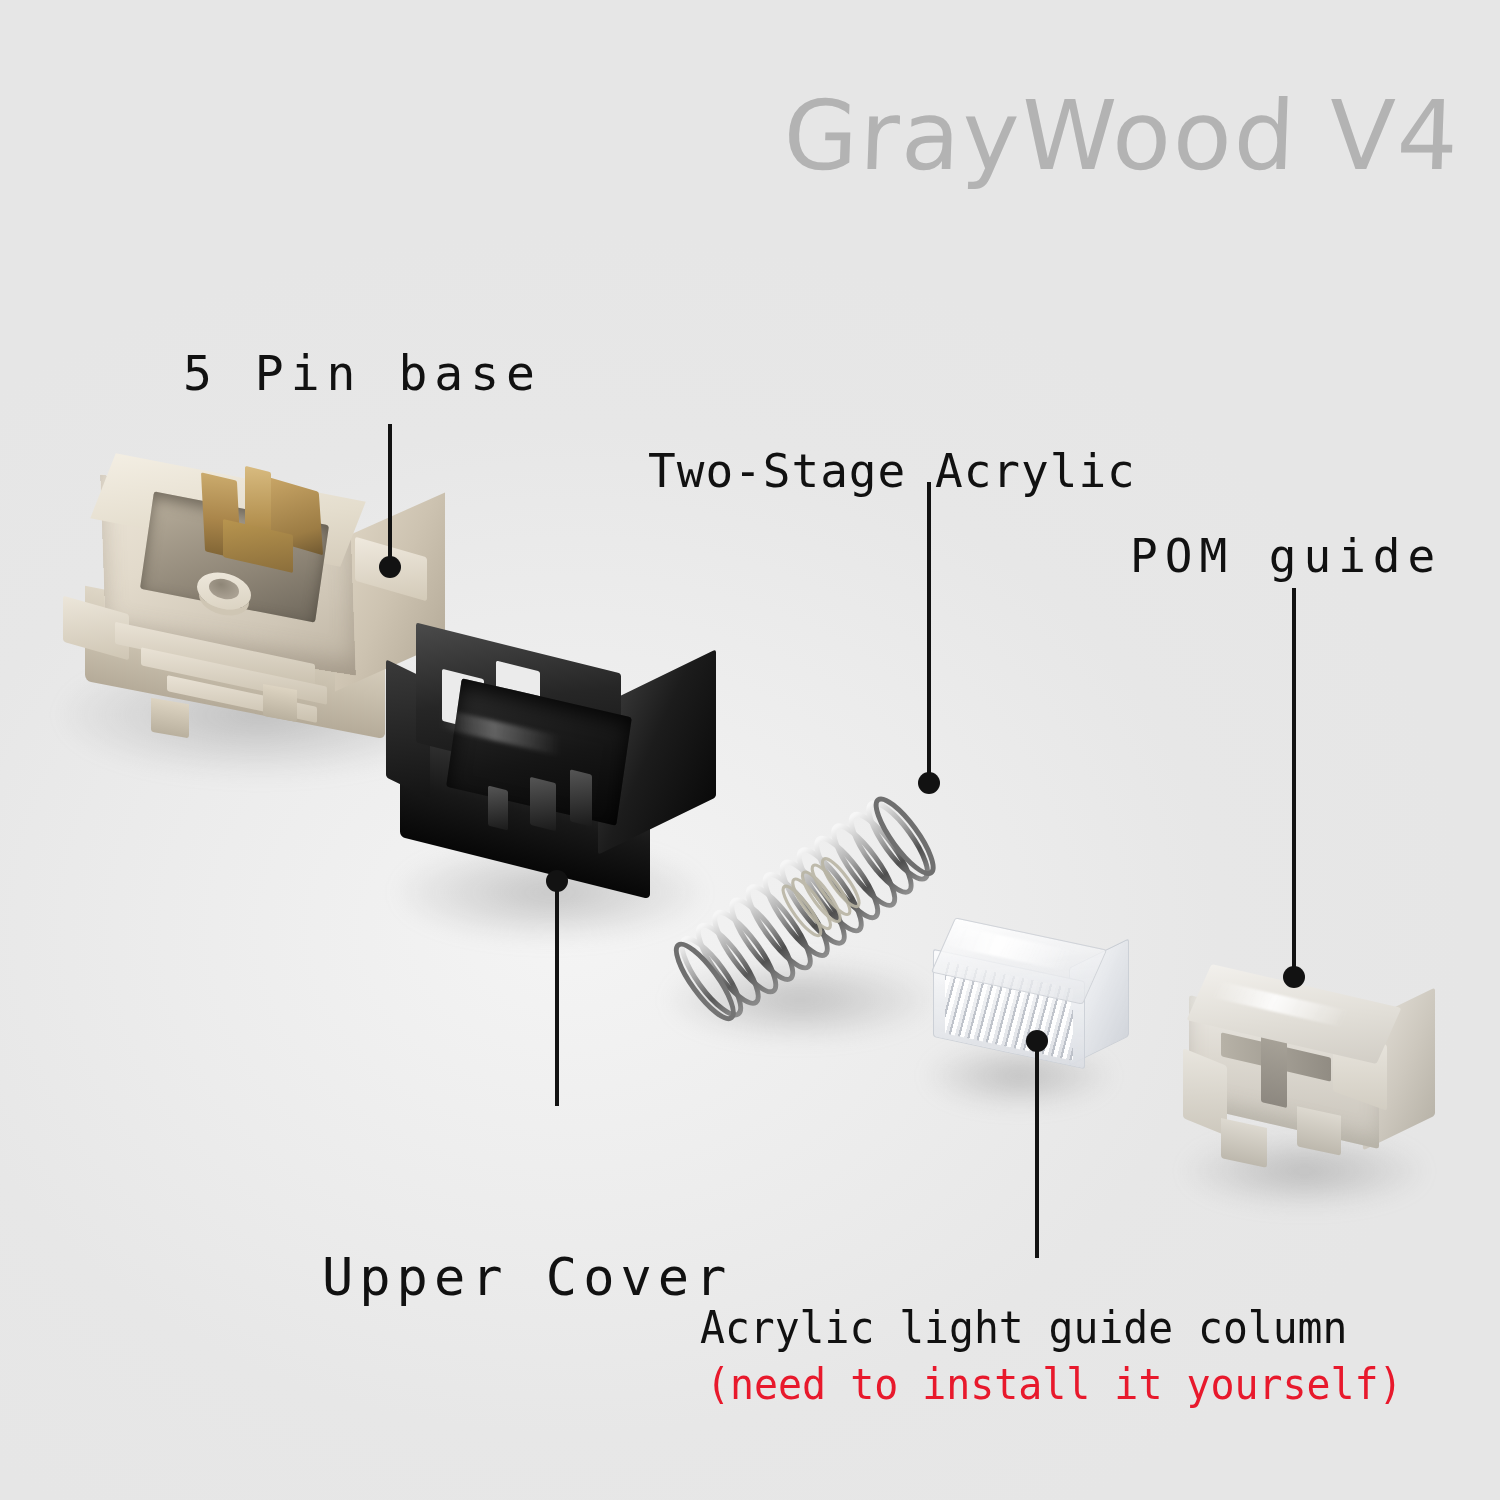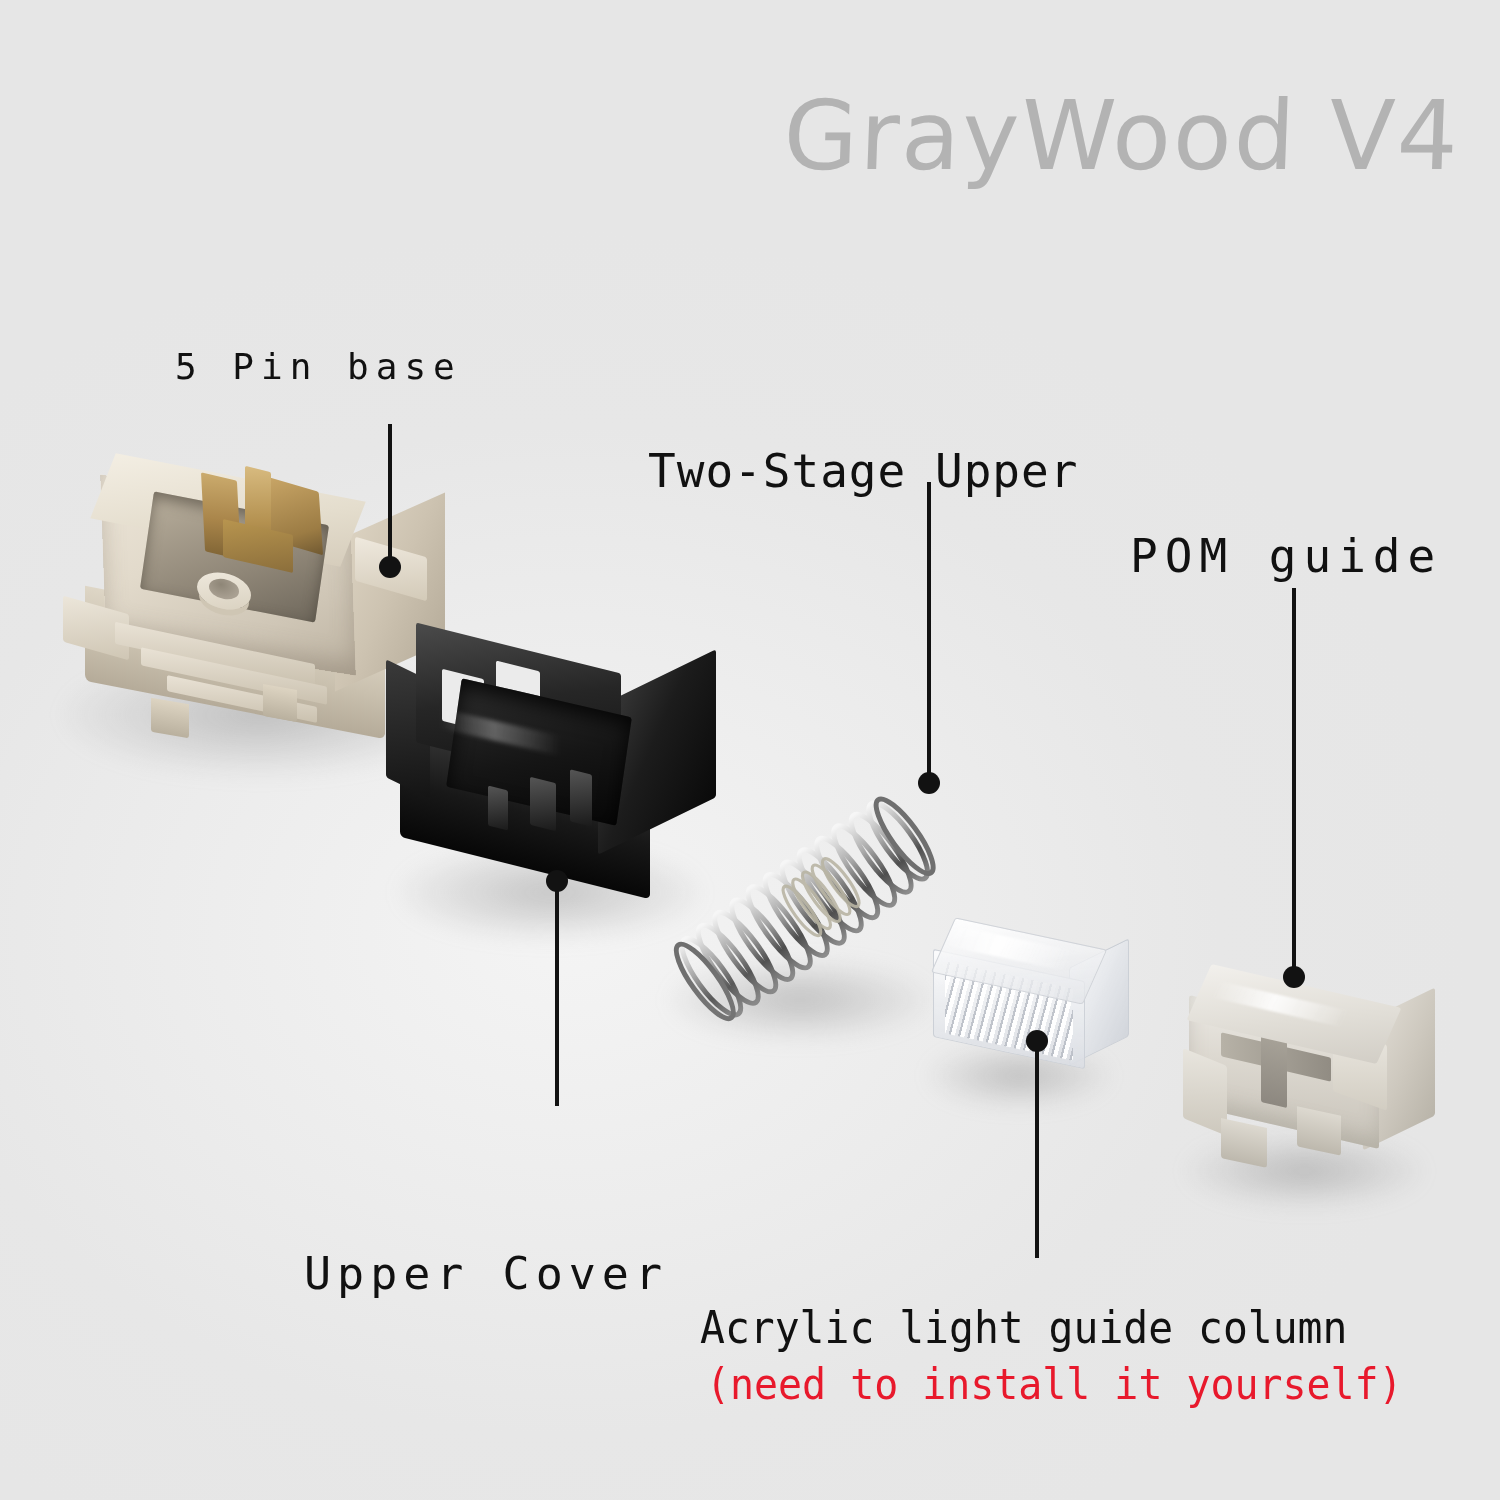--- a/index.html
+++ b/index.html
@@ -37,24 +37,24 @@
   }
 
   
   .label {
     position: absolute;
     color: #111111;
     font-family: "DejaVu Sans Mono", monospace;
     white-space: nowrap;
     line-height: 1.05;
   }
-  #lbl-pin-base   { left: 175px;  top: 348px;  font-size: 36px; letter-spacing: 7px; }
+  #lbl-pin-base   { left: 183px;  top: 348px;  font-size: 48px; letter-spacing: 7px; }
   #lbl-spring     { left: 648px;  top: 447px;  font-size: 46px; letter-spacing: 1px; }
   #lbl-pom        { left: 1130px; top: 532px;  font-size: 46px; letter-spacing: 7px; }
-  #lbl-upper      { left: 304px;  top: 1250px; font-size: 45px; letter-spacing: 6px; }
+  #lbl-upper      { left: 322px;  top: 1250px; font-size: 52px; letter-spacing: 6px; }
   #lbl-acrylic    { left: 700px;  top: 1305px; font-size: 44px; letter-spacing: 0px;
                     transform: scaleX(0.94); transform-origin: left center; }
   #lbl-acrylic-note {
     left: 706px; top: 1363px; font-size: 42px; letter-spacing: 0px;
     color: #e8192c; transform: scaleX(0.95); transform-origin: left center;
   }
 
   
   .leader { position: absolute; }
   .leader .stem {
@@ -483,21 +483,21 @@
     <div class="dot" style="top:-6px;"></div>
   </div>
 
   <div class="leader" style="left:1035px; top:1036px;">
     <div class="stem" style="height:222px;"></div>
     <div class="dot" style="top:-6px;"></div>
   </div>
 
   <div id="lbl-pin-base" class="label">5 Pin base</div>
 
-  <div id="lbl-spring" class="label">Two-Stage Upper</div>
+  <div id="lbl-spring" class="label">Two-Stage Acrylic</div>
 
   <div id="lbl-pom" class="label">POM guide</div>
 
   <div id="lbl-upper" class="label">Upper Cover</div>
 
   <div id="lbl-acrylic" class="label">Acrylic light guide column</div>
 
   <div id="lbl-acrylic-note" class="label">(need to install it yourself)</div>
 
 </div>

